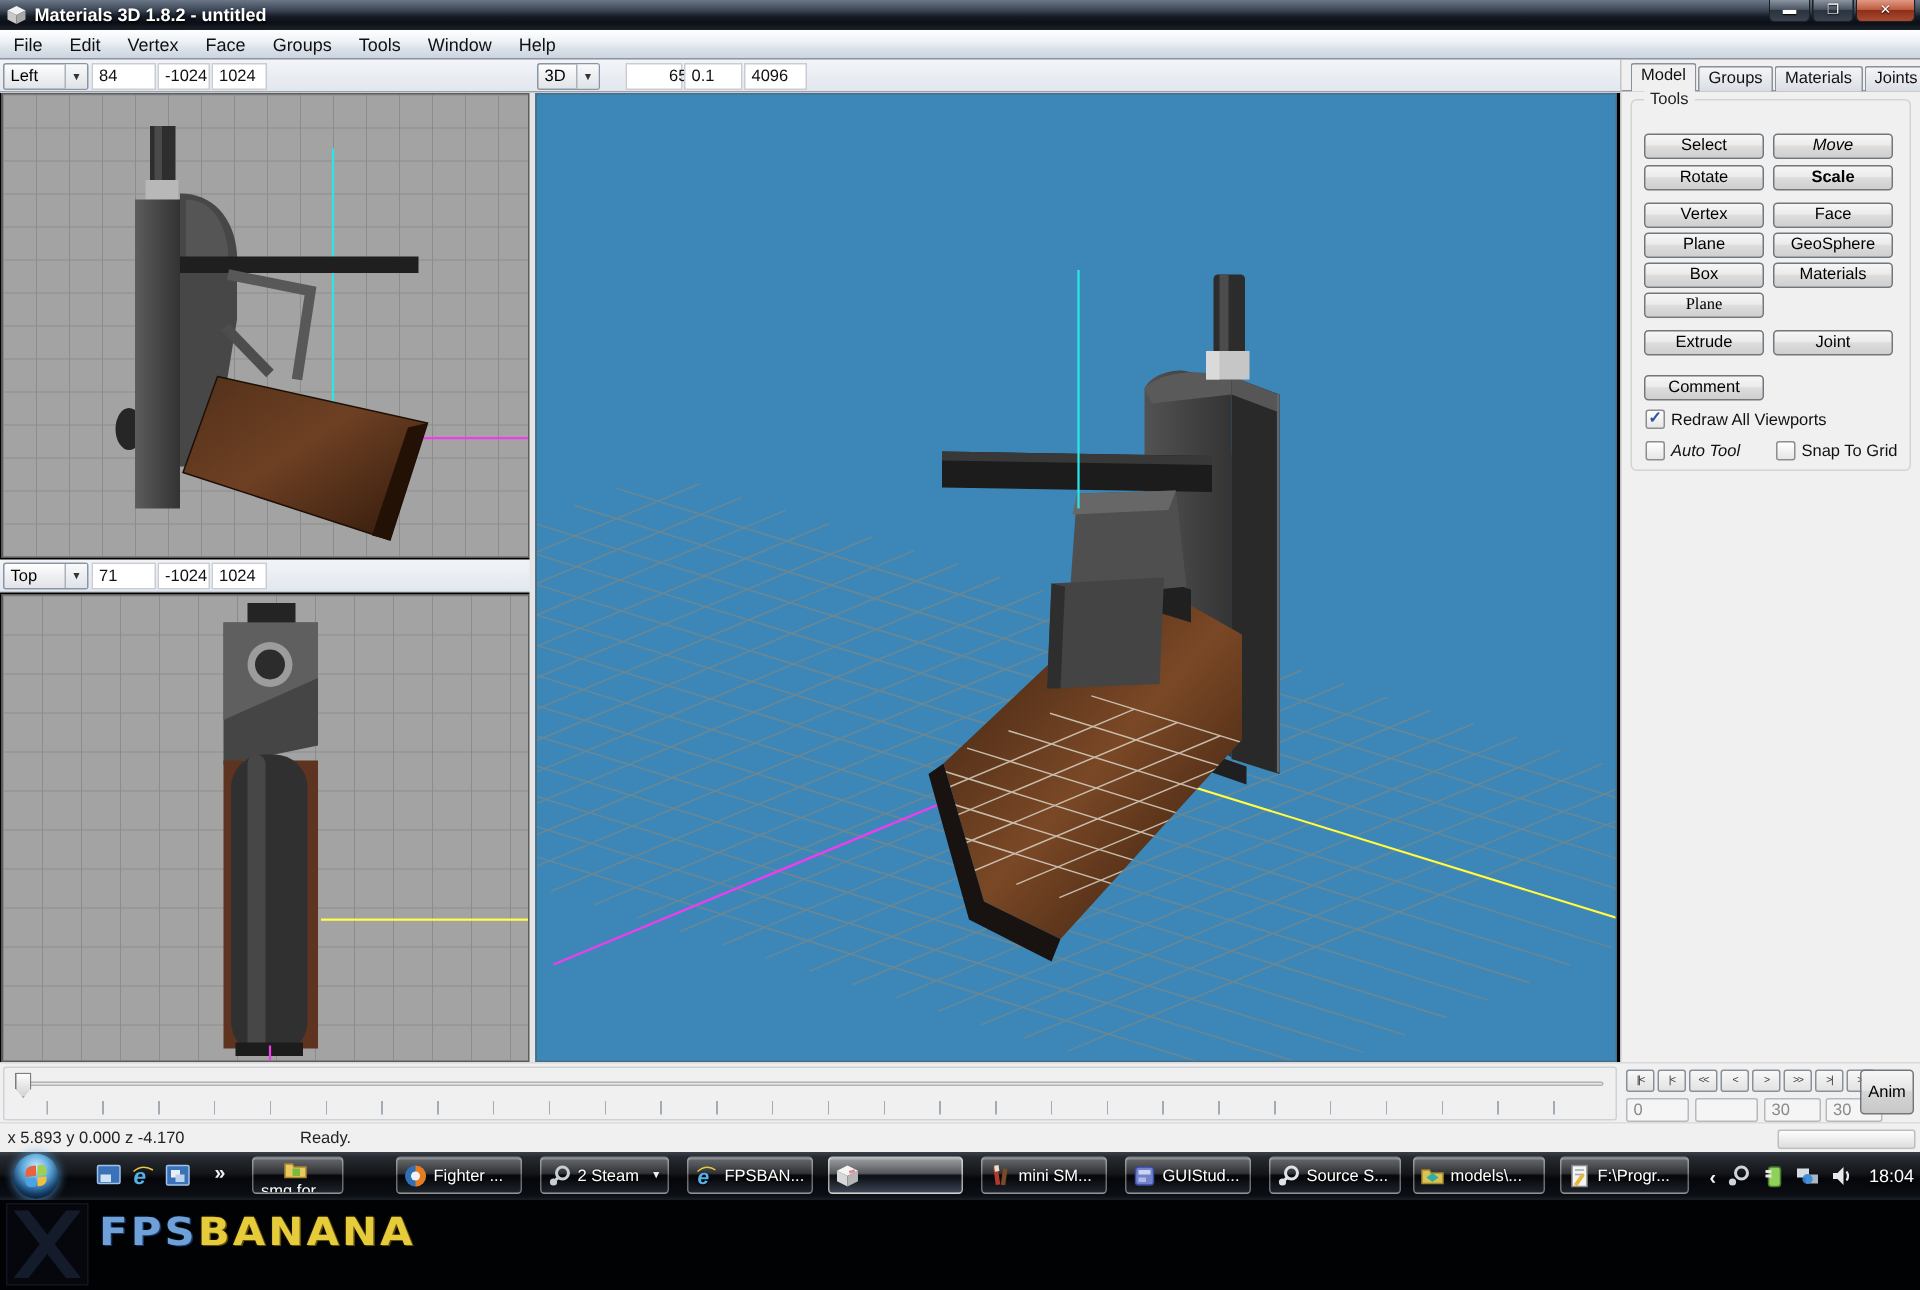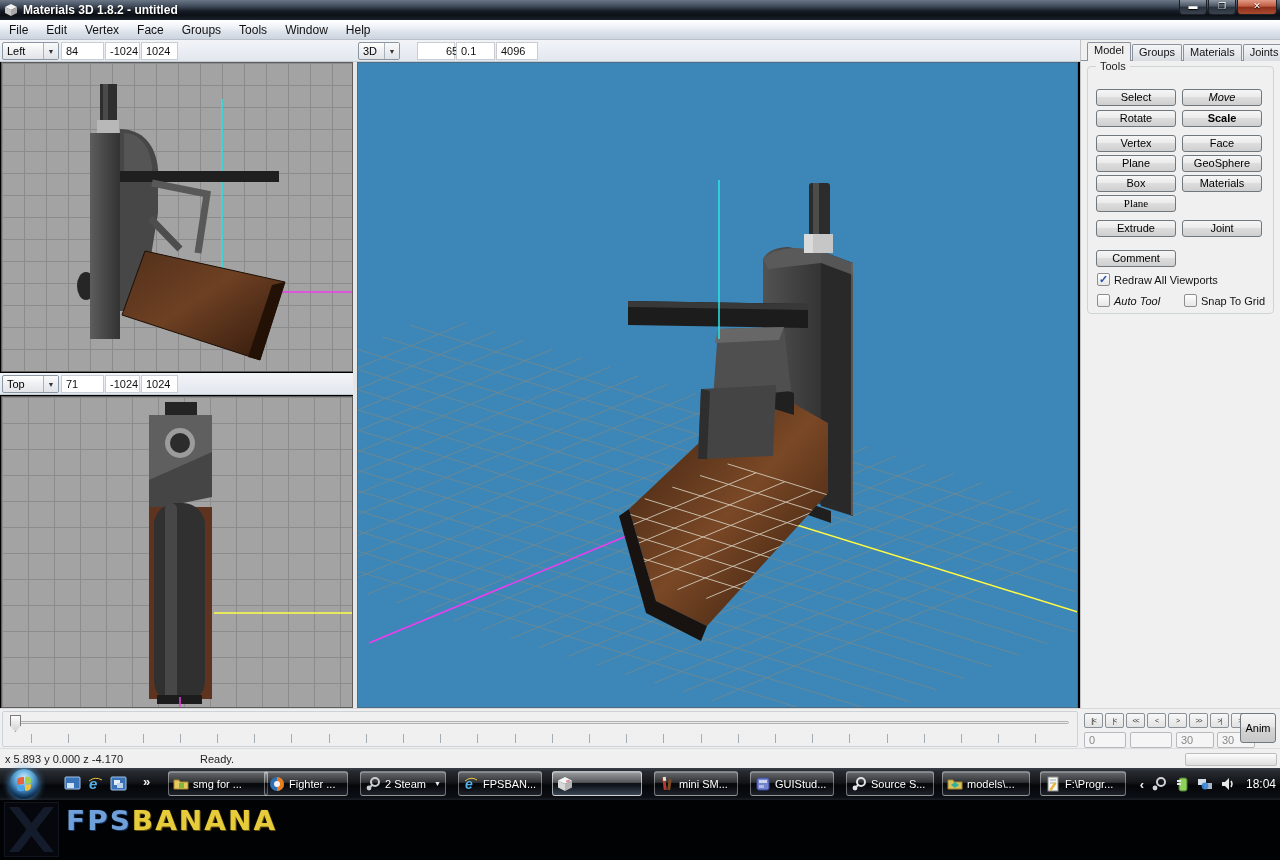--- a/index.html
+++ b/index.html
@@ -437,21 +437,21 @@
   </span>
   <span class="ql" style="left:110px;">
     <svg width="17" height="17" viewBox="0 0 17 17">
         <rect x="1" y="2" width="15" height="13" rx="1" fill="#3a72b8" stroke="#9fc3e8"></rect>
         <rect x="4" y="5" width="6" height="5" fill="#e8eef6"></rect>
         <rect x="7" y="8" width="6" height="5" fill="#bcd2ea"></rect>
       </svg>
   </span>
   <span class="chev" style="left:143px;">»</span>
 
-  <div class="tb-btn" style="left:168px;width:100px;">
+  <div class="tb-btn" style="left:168px;width:61px;flex-direction:column;">
     <span class="tb-ico"><svg width="16" height="16" viewBox="0 0 16 16">
           <path d="M1,4 L6,4 L7,6 L15,6 L15,13 L1,13 Z" fill="#e8c860" stroke="#a8872c"></path>
           <rect x="6" y="7" width="5" height="5" fill="#7cb83c"></rect>
         </svg></span>
     <span class="tb-lbl">smg for ...</span>
   </div>
   <div class="tb-btn" style="left:264px;width:84px;">
     <span class="tb-ico"><svg width="16" height="16" viewBox="0 0 16 16">
           <circle cx="8" cy="8" r="7" fill="#2f6fb4"></circle>
           <path d="M8,1 A7,7 0 0 1 8,15 Z" fill="#e87c1f"></path>

